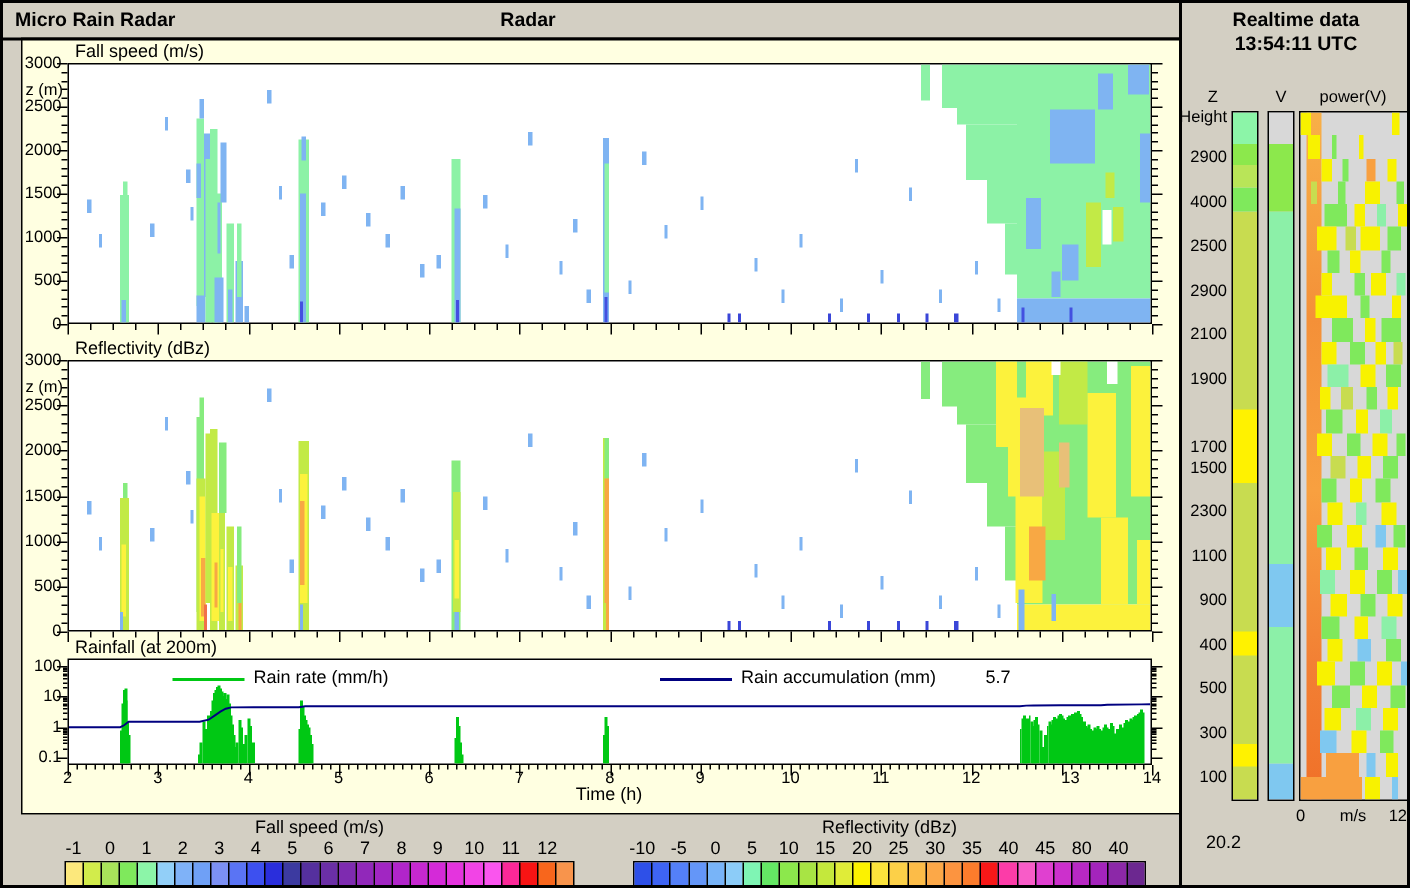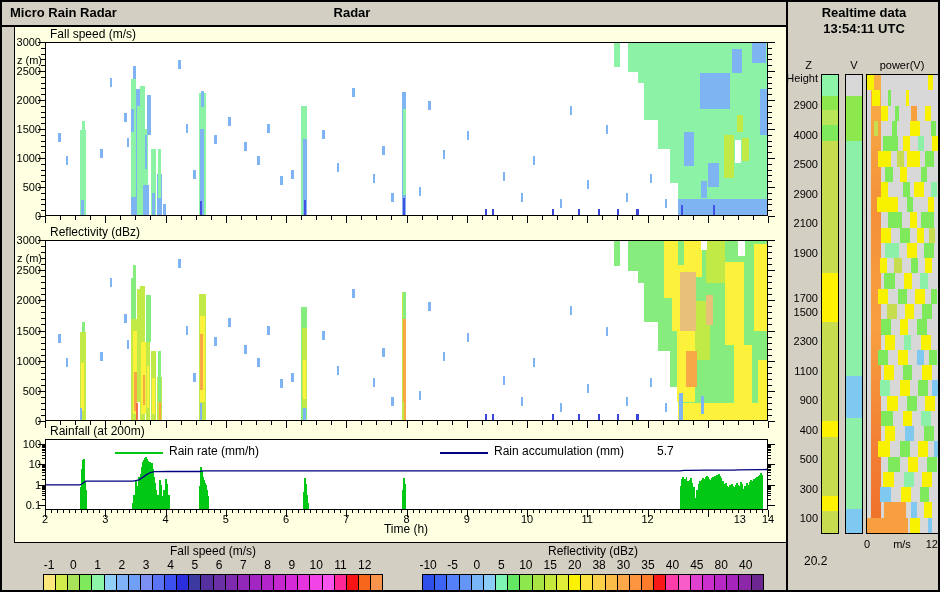--- a/index.html
+++ b/index.html
@@ -996,21 +996,21 @@
     <div class="tick-lbl" style="left: 91.25px; top: 511px; width: 24px; text-align: center;">3</div>
     <div class="tick-lbl" style="left: 151.5px; top: 511px; width: 24px; text-align: center;">4</div>
     <div class="tick-lbl" style="left: 211.75px; top: 511px; width: 24px; text-align: center;">5</div>
     <div class="tick-lbl" style="left: 272px; top: 511px; width: 24px; text-align: center;">6</div>
     <div class="tick-lbl" style="left: 332.25px; top: 511px; width: 24px; text-align: center;">7</div>
     <div class="tick-lbl" style="left: 392.5px; top: 511px; width: 24px; text-align: center;">8</div>
     <div class="tick-lbl" style="left: 452.75px; top: 511px; width: 24px; text-align: center;">9</div>
     <div class="tick-lbl" style="left: 513px; top: 511px; width: 24px; text-align: center;">10</div>
     <div class="tick-lbl" style="left: 573.25px; top: 511px; width: 24px; text-align: center;">11</div>
     <div class="tick-lbl" style="left: 633.5px; top: 511px; width: 24px; text-align: center;">12</div>
-    <div class="tick-lbl" style="left: 693.75px; top: 511px; width: 24px; text-align: center; margin-left: 32px;">13</div>
+    <div class="tick-lbl" style="left: 693.75px; top: 511px; width: 24px; text-align: right;">13</div>
     <div class="tick-lbl" style="left: 754px; top: 511px; width: 24px; text-align: center;">14</div>
     <div class="tick-lbl" style="left: 33.0714px; top: 557px; width: 28px; text-align: center; font-size: 12px;">-1</div>
     <div class="tick-lbl" style="left: 57.3571px; top: 557px; width: 28px; text-align: center; font-size: 12px;">0</div>
     <div class="tick-lbl" style="left: 81.6429px; top: 557px; width: 28px; text-align: center; font-size: 12px;">1</div>
     <div class="tick-lbl" style="left: 105.929px; top: 557px; width: 28px; text-align: center; font-size: 12px;">2</div>
     <div class="tick-lbl" style="left: 130.214px; top: 557px; width: 28px; text-align: center; font-size: 12px;">3</div>
     <div class="tick-lbl" style="left: 154.5px; top: 557px; width: 28px; text-align: center; font-size: 12px;">4</div>
     <div class="tick-lbl" style="left: 178.786px; top: 557px; width: 28px; text-align: center; font-size: 12px;">5</div>
     <div class="tick-lbl" style="left: 203.071px; top: 557px; width: 28px; text-align: center; font-size: 12px;">6</div>
     <div class="tick-lbl" style="left: 227.357px; top: 557px; width: 28px; text-align: center; font-size: 12px;">7</div>
@@ -1019,21 +1019,21 @@
     <div class="tick-lbl" style="left: 300.214px; top: 557px; width: 28px; text-align: center; font-size: 12px;">10</div>
     <div class="tick-lbl" style="left: 324.5px; top: 557px; width: 28px; text-align: center; font-size: 12px;">11</div>
     <div class="tick-lbl" style="left: 348.786px; top: 557px; width: 28px; text-align: center; font-size: 12px;">12</div>
     <div class="tick-lbl" style="left: 412.107px; top: 557px; width: 28px; text-align: center; font-size: 12px;">-10</div>
     <div class="tick-lbl" style="left: 436.536px; top: 557px; width: 28px; text-align: center; font-size: 12px;">-5</div>
     <div class="tick-lbl" style="left: 460.964px; top: 557px; width: 28px; text-align: center; font-size: 12px;">0</div>
     <div class="tick-lbl" style="left: 485.393px; top: 557px; width: 28px; text-align: center; font-size: 12px;">5</div>
     <div class="tick-lbl" style="left: 509.821px; top: 557px; width: 28px; text-align: center; font-size: 12px;">10</div>
     <div class="tick-lbl" style="left: 534.25px; top: 557px; width: 28px; text-align: center; font-size: 12px;">15</div>
     <div class="tick-lbl" style="left: 558.679px; top: 557px; width: 28px; text-align: center; font-size: 12px;">20</div>
-    <div class="tick-lbl" style="left: 583.107px; top: 557px; width: 28px; text-align: center; font-size: 12px;">38</div>
+    <div class="tick-lbl" style="left: 583.107px; top: 557px; width: 28px; text-align: center; font-size: 12px;">25</div>
     <div class="tick-lbl" style="left: 607.536px; top: 557px; width: 28px; text-align: center; font-size: 12px;">30</div>
     <div class="tick-lbl" style="left: 631.964px; top: 557px; width: 28px; text-align: center; font-size: 12px;">35</div>
     <div class="tick-lbl" style="left: 656.393px; top: 557px; width: 28px; text-align: center; font-size: 12px;">40</div>
     <div class="tick-lbl" style="left: 680.821px; top: 557px; width: 28px; text-align: center; font-size: 12px;">45</div>
     <div class="tick-lbl" style="left: 705.25px; top: 557px; width: 28px; text-align: center; font-size: 12px;">80</div>
     <div class="tick-lbl" style="left: 729.679px; top: 557px; width: 28px; text-align: center; font-size: 12px;">40</div>
     <div class="tick-lbl" style="left: 778px; top: 97px; width: 38px; text-align: right;">2900</div>
     <div class="tick-lbl" style="left: 778px; top: 126.5px; width: 38px; text-align: right;">4000</div>
     <div class="tick-lbl" style="left: 778px; top: 156px; width: 38px; text-align: right;">2500</div>
     <div class="tick-lbl" style="left: 778px; top: 185.5px; width: 38px; text-align: right;">2900</div>

